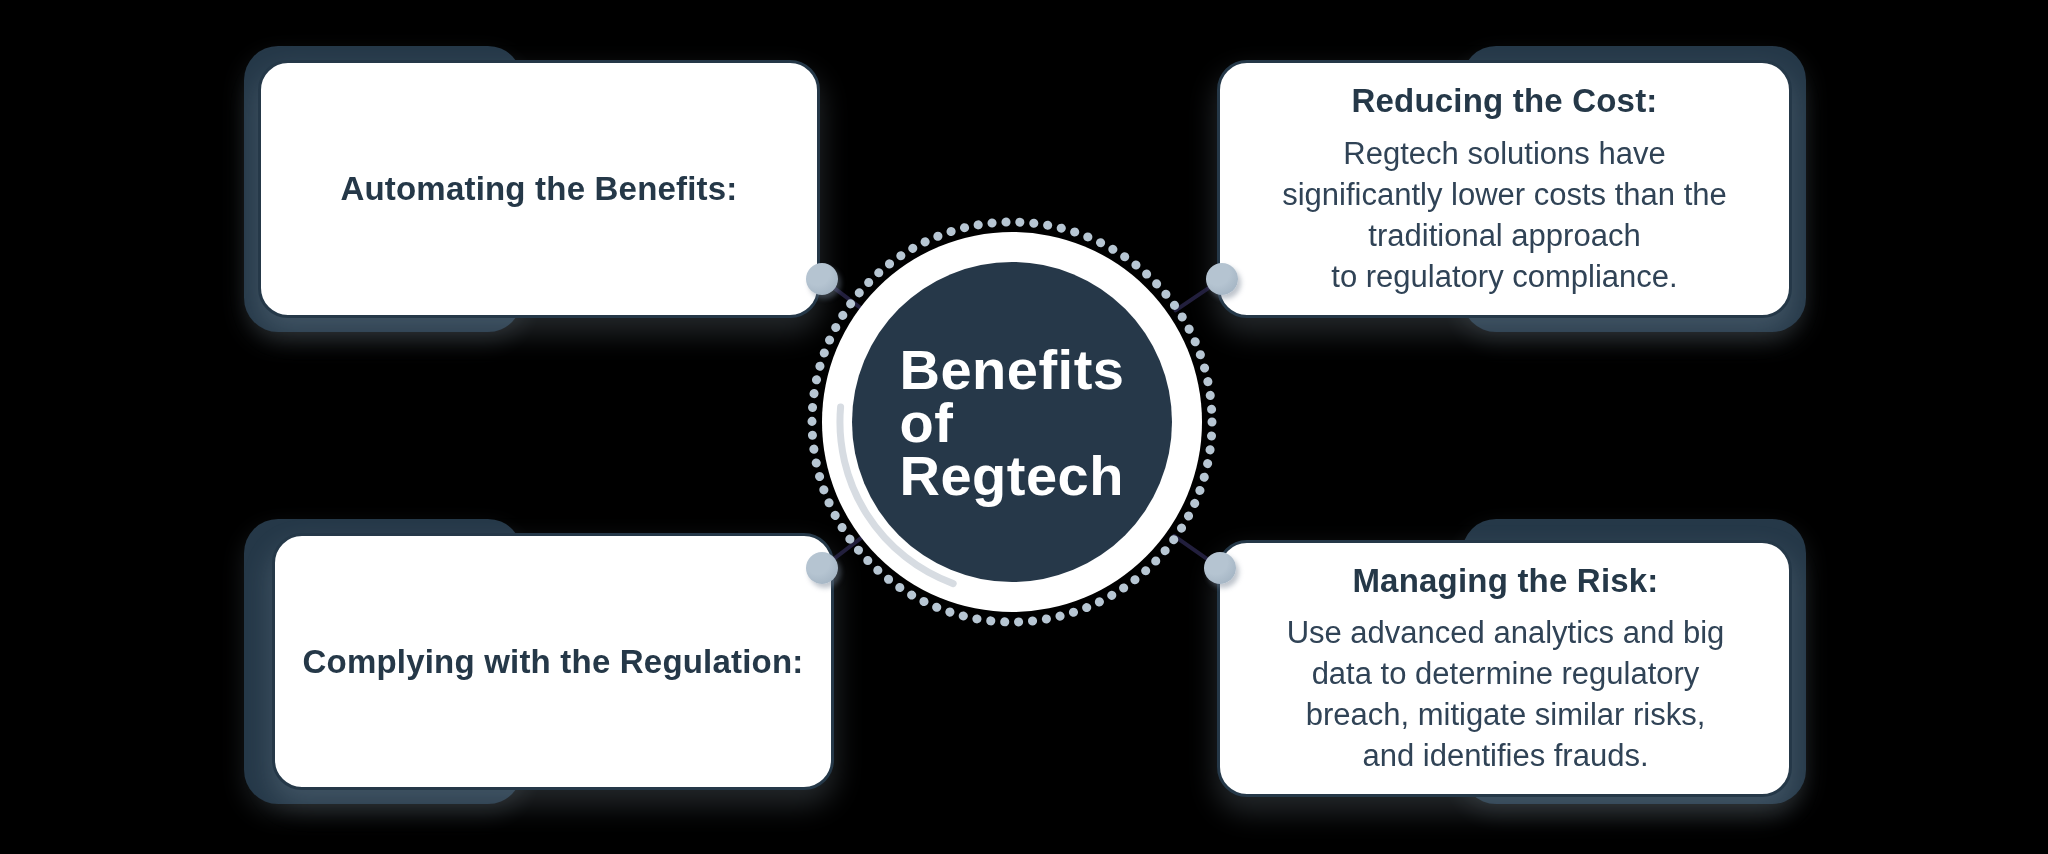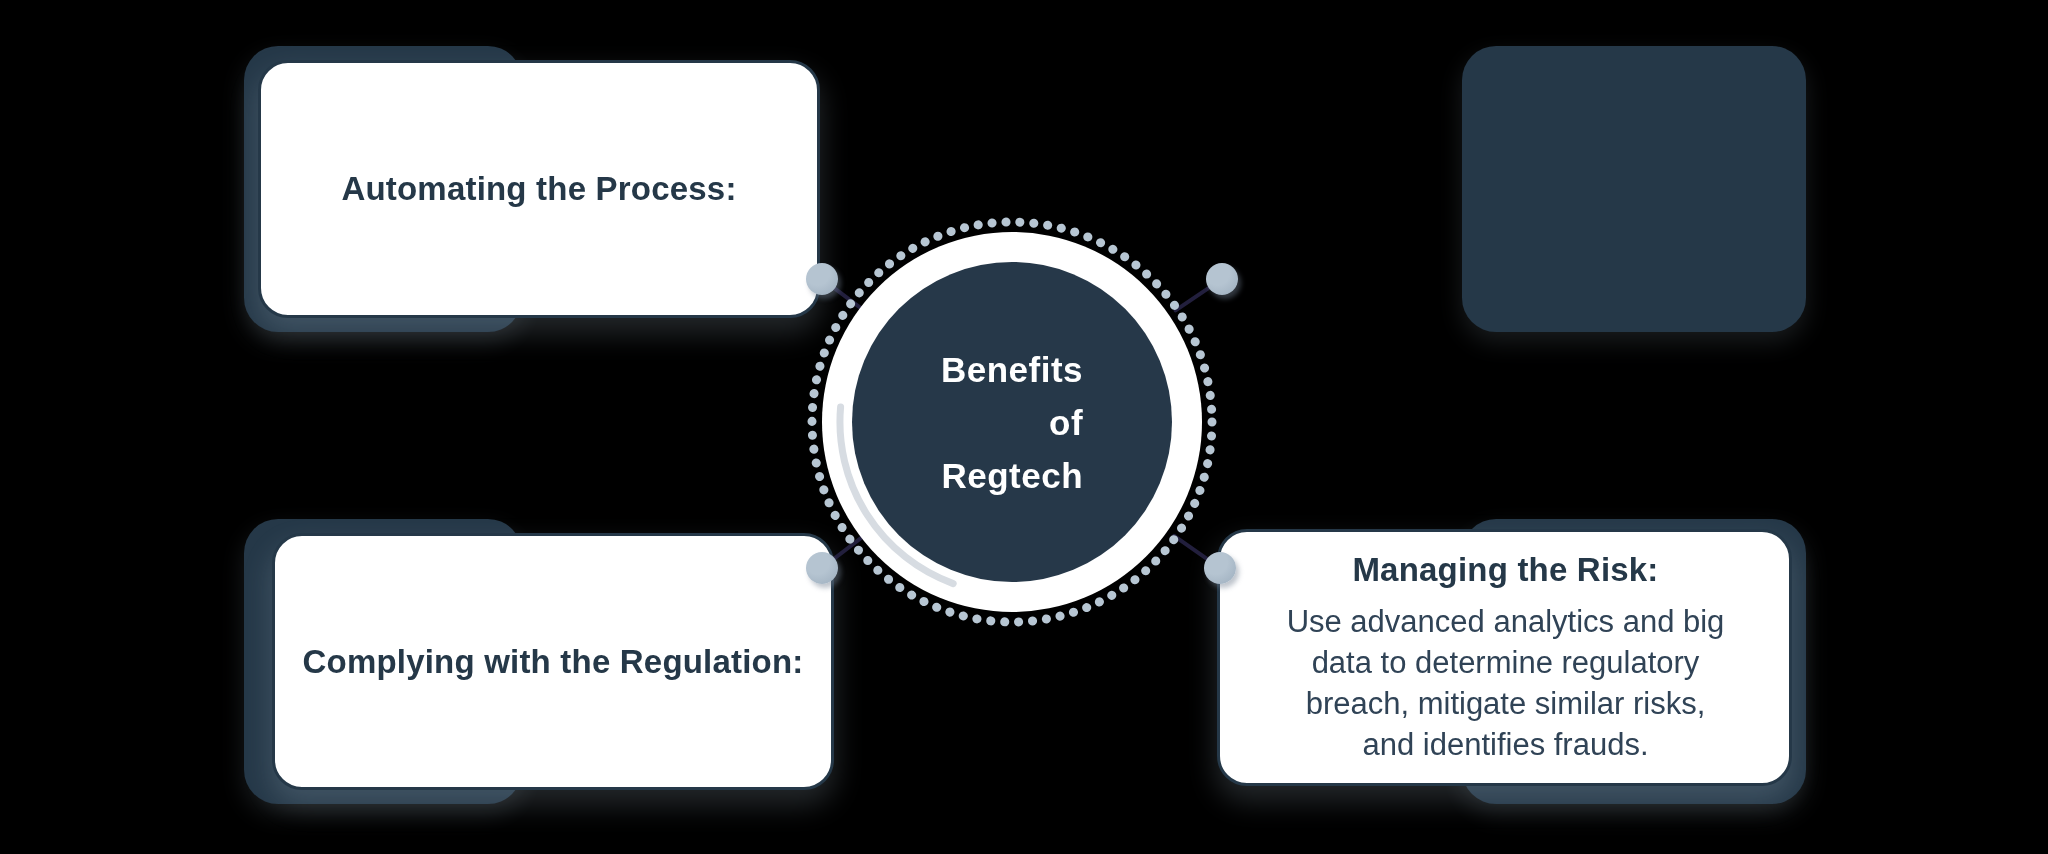--- a/index.html
+++ b/index.html
@@ -32,28 +32,28 @@
     font-size:31px;color:var(--body-text,#304356);
     text-align:center;line-height:41px;white-space:pre-line;
   }
   .pos-tl-accent{left:244px;top:46px;width:278px;height:286px;}
   .pos-tl{left:258px;top:60px;width:562px;height:258px;}
   .pos-tr-accent{left:1462px;top:46px;width:344px;height:286px;}
   .pos-tr{left:1217px;top:60px;width:575px;height:258px;}
   .pos-bl-accent{left:244px;top:519px;width:278px;height:285px;}
   .pos-bl{left:272px;top:533px;width:562px;height:257px;}
   .pos-br-accent{left:1462px;top:519px;width:344px;height:285px;}
-  .pos-br{left:1217px;top:529px;width:575px;height:257px;padding-left:28px;}
+  .pos-br{left:1217px;top:540px;width:575px;height:257px;padding-left:28px;}
   
   .center-svg{position:absolute;left:792px;top:202px;width:440px;height:440px;z-index:4;}
   .center-label{
     position:absolute;left:862px;top:332px;width:300px;height:180px;z-index:5;
     display:flex;align-items:center;justify-content:center;
-    font-size:35px;font-weight:bold;line-height:53px;
-    color:var(--circle-text,#fff);text-align:right;white-space:pre-line;
+    font-size:56px;font-weight:bold;line-height:53px;
+    color:var(--circle-text,#fff);text-align:left;white-space:pre-line;
     letter-spacing:.5px;
   }
   
   .connector-line{
     position:absolute;z-index:3;width:58px;height:4px;border-radius:2px;
     background:var(--connector-line,#221f3d);
     transform-origin:0 50%;
   }
   .line-tl{left:822px;top:277px;transform:rotate(36.8deg);}
   .line-tr{left:1222px;top:277px;transform:rotate(146deg);}
@@ -69,24 +69,31 @@
   .dot-bl{left:806px;top:552px;}
   .dot-br{left:1204px;top:552px;}
 </style>
 </head>
 <body>
 
 <div id="canvas">
 
   <div class="accent pos-tl-accent"></div>
   <div class="card pos-tl">
-    <div class="card-title">Automating the Process:</div>
+    <div class="card-title">Automating the Benefits:</div>
   </div>
 
   <div class="accent pos-tr-accent"></div>
+  <div class="card pos-tr">
+    <div class="card-title">Reducing the Cost:</div>
+    <div class="card-body">Regtech solutions have
+significantly lower costs than the
+traditional approach
+to regulatory compliance.</div>
+  </div>
 
   <div class="accent pos-bl-accent"></div>
   <div class="card pos-bl">
     <div class="card-title">Complying with the Regulation:</div>
   </div>
 
   <div class="accent pos-br-accent"></div>
   <div class="card pos-br">
     <div class="card-title">Managing the Risk:</div>
     <div class="card-body">Use advanced analytics and big

